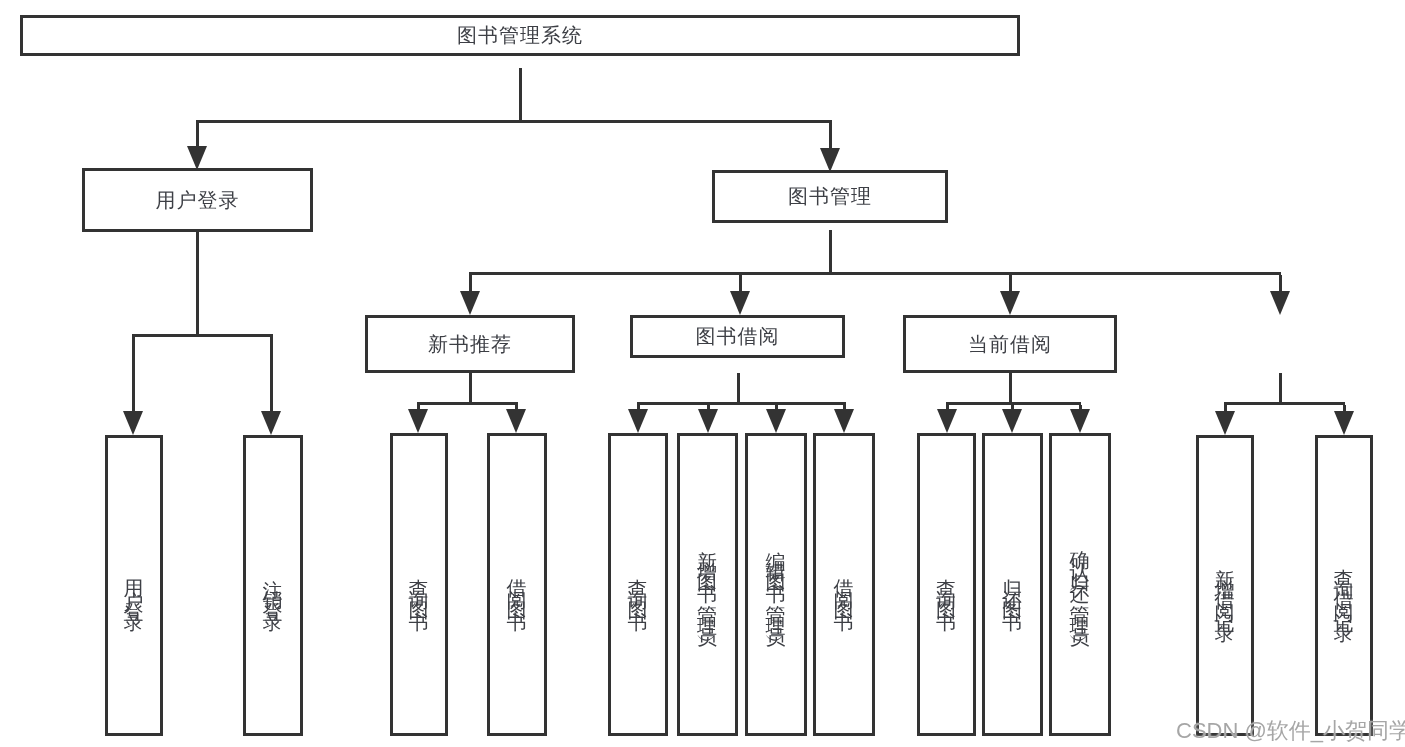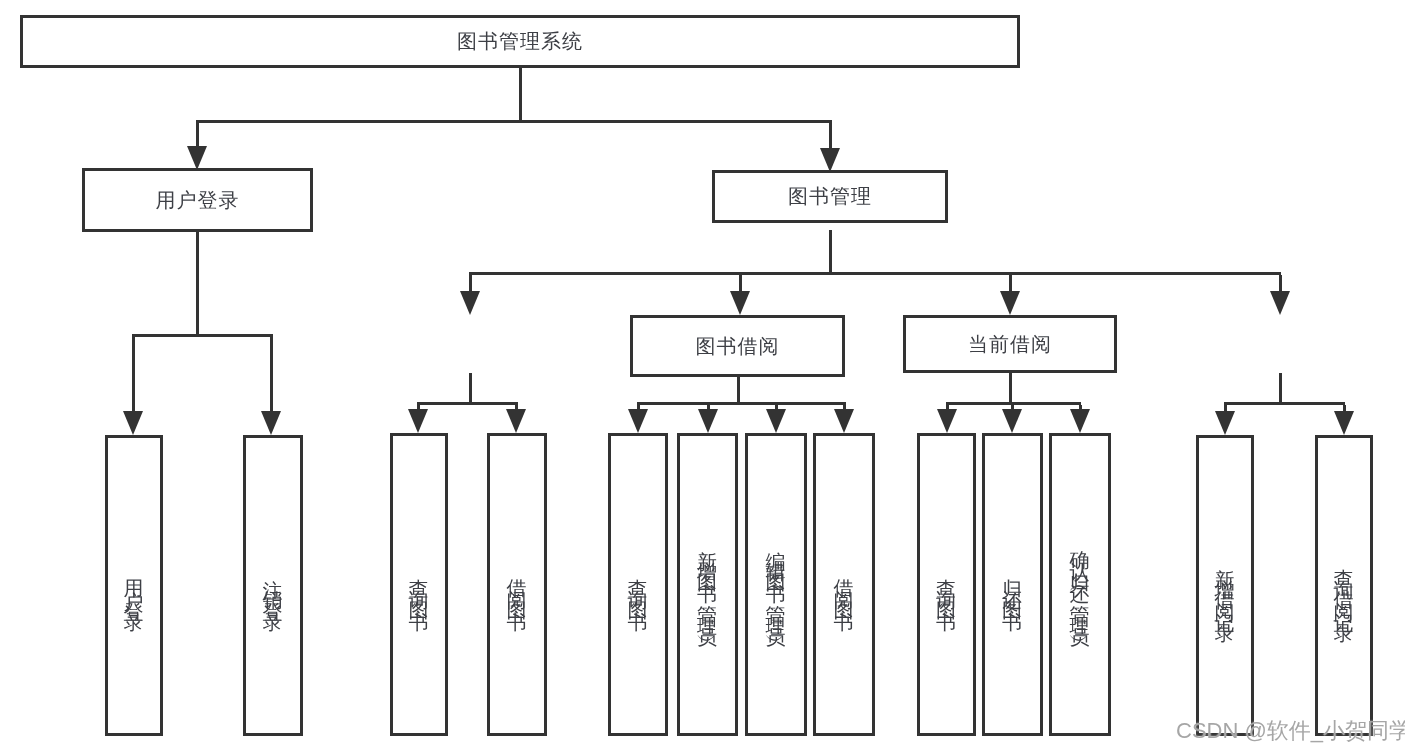--- a/index.html
+++ b/index.html
@@ -113,26 +113,27 @@
       <div class="ar" style="left: 698px; top: 409px;"></div>
       <div class="ar" style="left: 766px; top: 409px;"></div>
       <div class="ar" style="left: 834px; top: 409px;"></div>
       <div class="ar" style="left: 937px; top: 409px;"></div>
       <div class="ar" style="left: 1002px; top: 409px;"></div>
       <div class="ar" style="left: 1070px; top: 409px;"></div>
       <div class="ar" style="left: 1215px; top: 411px;"></div>
       <div class="ar" style="left: 1334px; top: 411px;"></div>
     </div>
 
-  <div class="box h" style="left:20px;top:15px;width:1000px;height:53px">图书管理系统</div>
+  <div class="box h" style="left:20px;top:15px;width:1000px;height:41px">图书管理系统</div>
 
   <div class="box h" style="left:82px;top:168px;width:231px;height:64px">用户登录</div>
   <div class="box h" style="left:712px;top:170px;width:236px;height:53px">图书管理</div>
 
-  <div class="box h" style="left:630px;top:315px;width:215px;height:62px">图书借阅</div>
+  <div class="box h" style="left:365px;top:315px;width:210px;height:58px">新书推荐</div>
+  <div class="box h" style="left:630px;top:315px;width:215px;height:43px">图书借阅</div>
   <div class="box h" style="left:903px;top:315px;width:214px;height:58px">当前借阅</div>
 
   <div class="box v" style="left:105px;top:435px;width:58px;height:301px">
     <span class="vt">用户登录</span>
   </div>
   <div class="box v" style="left:243px;top:435px;width:60px;height:301px">
     <span class="vt">注销登录</span>
   </div>
 
   <div class="box v" style="left:390px;top:433px;width:58px;height:303px">

